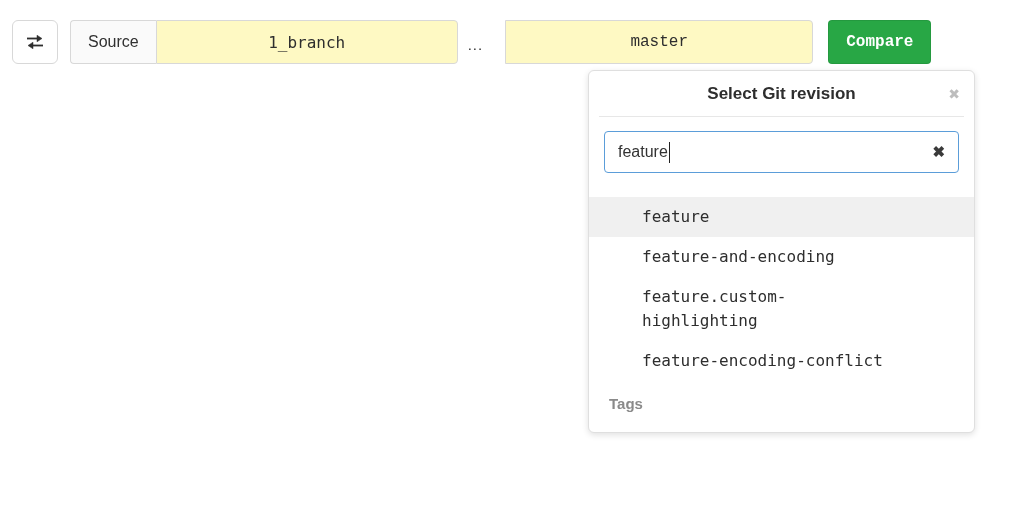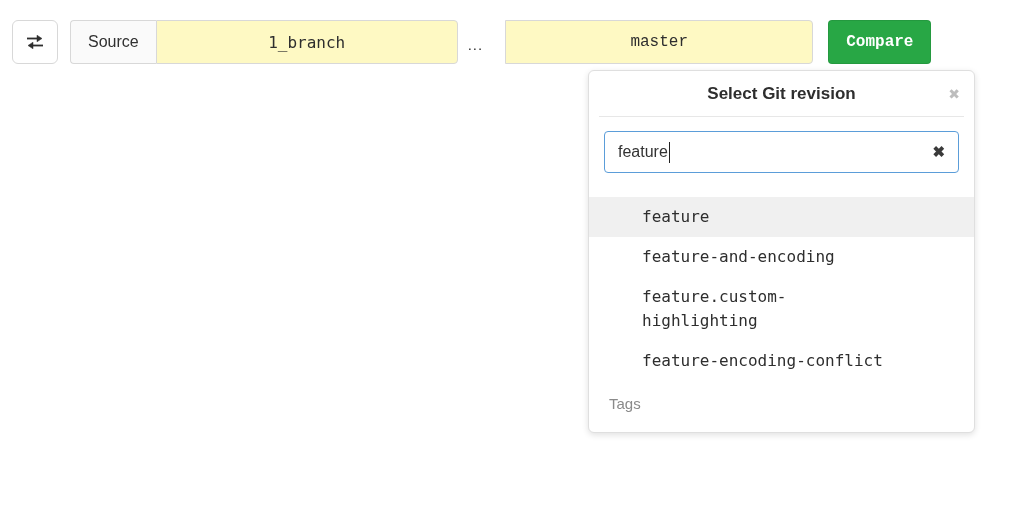--- a/index.html
+++ b/index.html
@@ -50,21 +50,21 @@
   .search-text { font-size: 16px; color: #333; }
   .caret { display: inline-block; width: 1.5px; height: 21px; background: #222; margin-left: 1px; }
   .clear-btn { margin-left: auto; background: none; border: none; color: #3a3a3a;
     font-size: 15px; font-weight: 700; cursor: pointer; line-height: 20px; }
 
   .rev-list { list-style: none; margin-top: 16px; }
   .rev-item { padding: 8px 82px 8px 53px; font-family: "DejaVu Sans Mono", "Liberation Mono", monospace;
     font-size: 16px; line-height: 24px; color: #2e2e2e; cursor: pointer; }
   .rev-item.active { background: var(--active-row); }
 
-  .tags-label { padding: 14px 20px; font-size: 15px; color: #8a8a8a; }
+  .tags-label { padding: 14px 20px; font-size: 15px; color: #8a8a8a; font-weight: bold; }
   .panel-footer-pad { height: 6px; }
 </style>
 </head>
 <body>
 
 <div class="toolbar">
   <button class="swap-btn">
     <span>
       <svg width="22" height="18" viewBox="0 0 22 18">
         <g stroke="#2e2e2e" stroke-width="1.8" fill="#2e2e2e">

